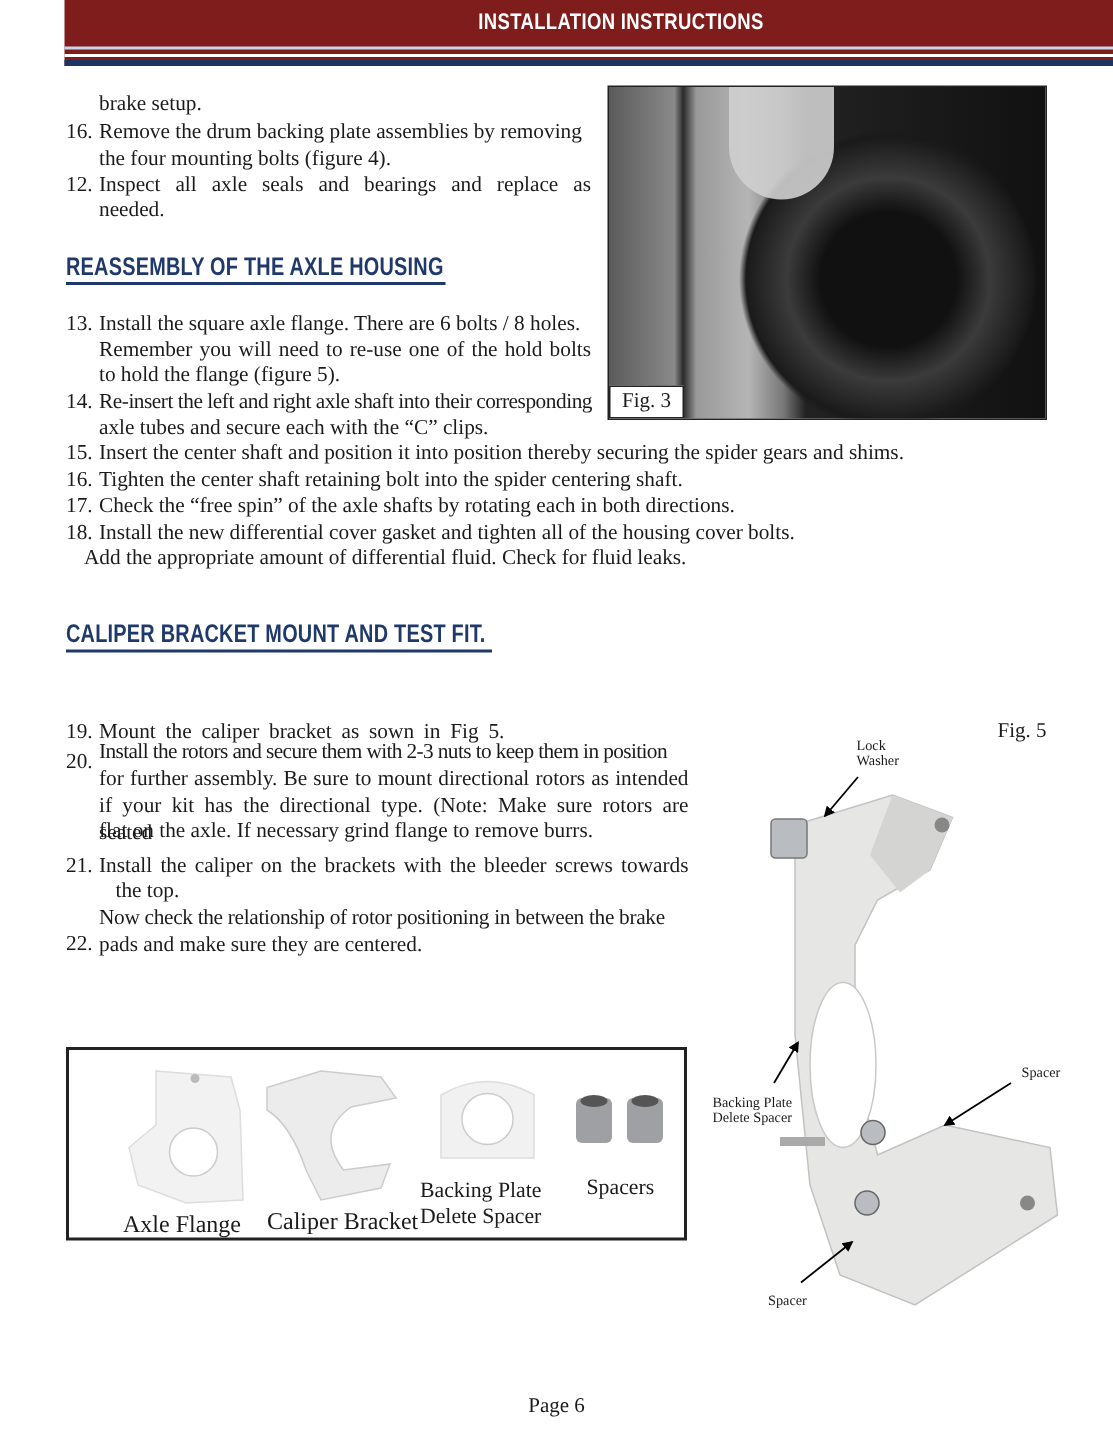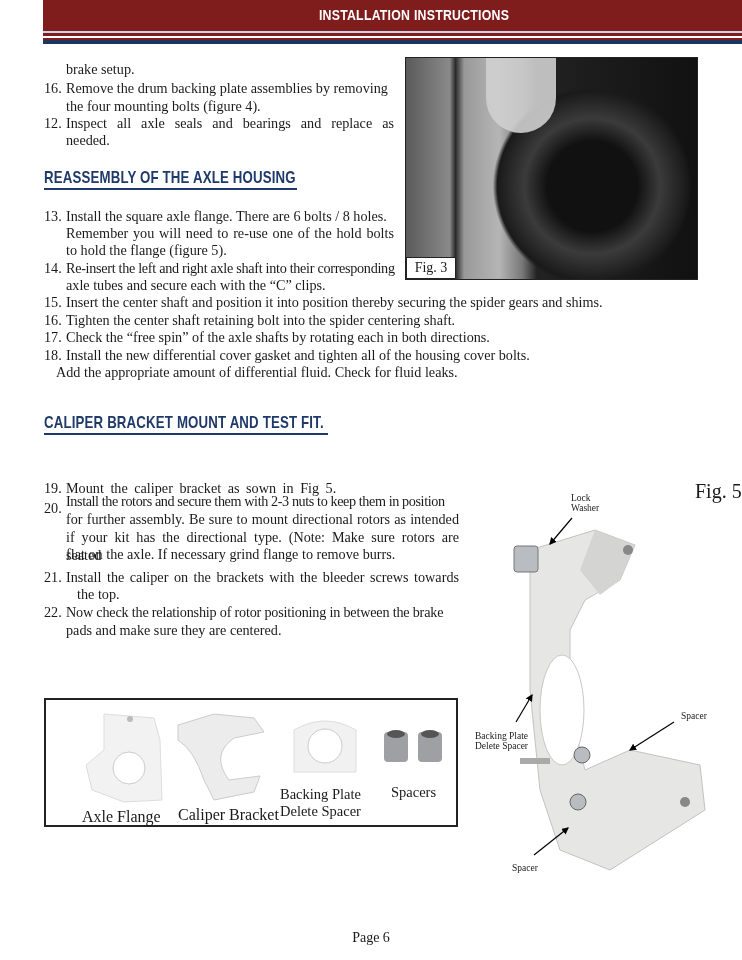--- a/index.html
+++ b/index.html
@@ -21,21 +21,21 @@
   .section-ul { position:absolute; height:2px; background:#1f3a6a; }
 
   .fig3 { position:absolute; left:405px; top:57px; width:291px; height:221px; border:1px solid #222;
           background: radial-gradient(circle at 64% 58%, #111 0 20%, #3b3b3b 30%, #1a1a1a 42%, transparent 44%),
                       linear-gradient(90deg, #5a5a5a 0%, #8a8a8a 15%, #2a2a2a 17%, #999 20%, #b5b5b5 32%, #777 40%, #222 45%, #111 100%); }
   .fig3-thumb { position:absolute; left:80px; top:0; width:70px; height:75px; border-radius:0 0 40px 40px;
           background:#cfcfcf; opacity:0.9; }
   .fig3-label { position:absolute; left:406px; top:257px; width:48px; height:20px; background:#fff;
           border:1px solid #222; font-size:14px; line-height:20px; text-align:center; }
 
-  .fig5-label { position:absolute; left:695px; top:480px; font-size:20px;text-align:center; }
+  .fig5-label { position:absolute; left:665px; top:480px; font-size:14px;text-align:center; }
   .fig5 { position:absolute; left:500px; top:510px; width:220px; height:370px; }
   .callout { position:absolute; font-size:9.5px; line-height:10px; }
 
   .parts-box { position:absolute; left:44px; top:698px; width:410px; height:125px; border:2px solid #222; background:#fff; }
   .part-label { position:absolute; font-size:16px; white-space:nowrap; }
   .part-label-lg { position:absolute; font-size:14.5px; line-height:17px; }
 
   .page-num { position:absolute; left:0; top:930px; width:742px; text-align:center; font-size:14px; }
 </style>
 </head>
@@ -92,21 +92,21 @@
 <div class="num" style="left:44px;top:499px;">20.</div>
 <div class="txt" style="left:66px;top:492px;letter-spacing:-0.4px;">Install the rotors and secure them with 2-3 nuts to keep them in position</div>
 <div class="txt" style="left:66px;top:510px;width:393px;text-align:justify;text-align-last:justify;">for further assembly.  Be sure to mount directional rotors as intended</div>
 <div class="txt" style="left:66px;top:528px;width:393px;text-align:justify;text-align-last:justify;">if your kit has the directional type. (Note: Make sure rotors are seated</div>
 <div class="txt" style="left:66px;top:545px;">flat on the axle. If necessary grind flange to remove burrs.</div>
 
 <div class="num" style="left:44px;top:568px;">21.</div>
 <div class="txt" style="left:66px;top:568px;width:393px;text-align:justify;text-align-last:justify;">Install the caliper on the brackets with the bleeder screws towards</div>
 <div class="txt" style="left:66px;top:585px;margin-left:11px;">the top.</div>
 
-<div class="num" style="left:44px;top:603px;text-align:right;">22.</div>
+<div class="num" style="left:44px;top:620px;text-align:right;">22.</div>
 <div class="txt" style="left:66px;top:603px;letter-spacing:-0.2px;">Now check the relationship of rotor positioning in between the brake</div>
 <div class="txt" style="left:66px;top:621px;">pads and make sure they are centered.</div>
 
 <div class="fig5-label">Fig. 5</div>
 <svg class="fig5" viewBox="0 0 220 370">
   <path d="M30 40 L95 20 L135 35 L120 70 L85 90 L70 120 L70 200 L85 260 L130 240 L200 255 L205 300 L110 360 L60 340 L40 280 L30 180 Z" fill="#e6e6e4" stroke="#c2c2c2"></path>
   <path d="M95 20 L135 35 L120 70 L100 85 L80 60 Z" fill="#d4d4d2"></path>
   <ellipse cx="62" cy="200" rx="22" ry="55" fill="#fff" stroke="#c8c8c8"></ellipse>
   <circle cx="128" cy="40" r="5" fill="#888"></circle>
   <circle cx="185" cy="292" r="5" fill="#888"></circle>

